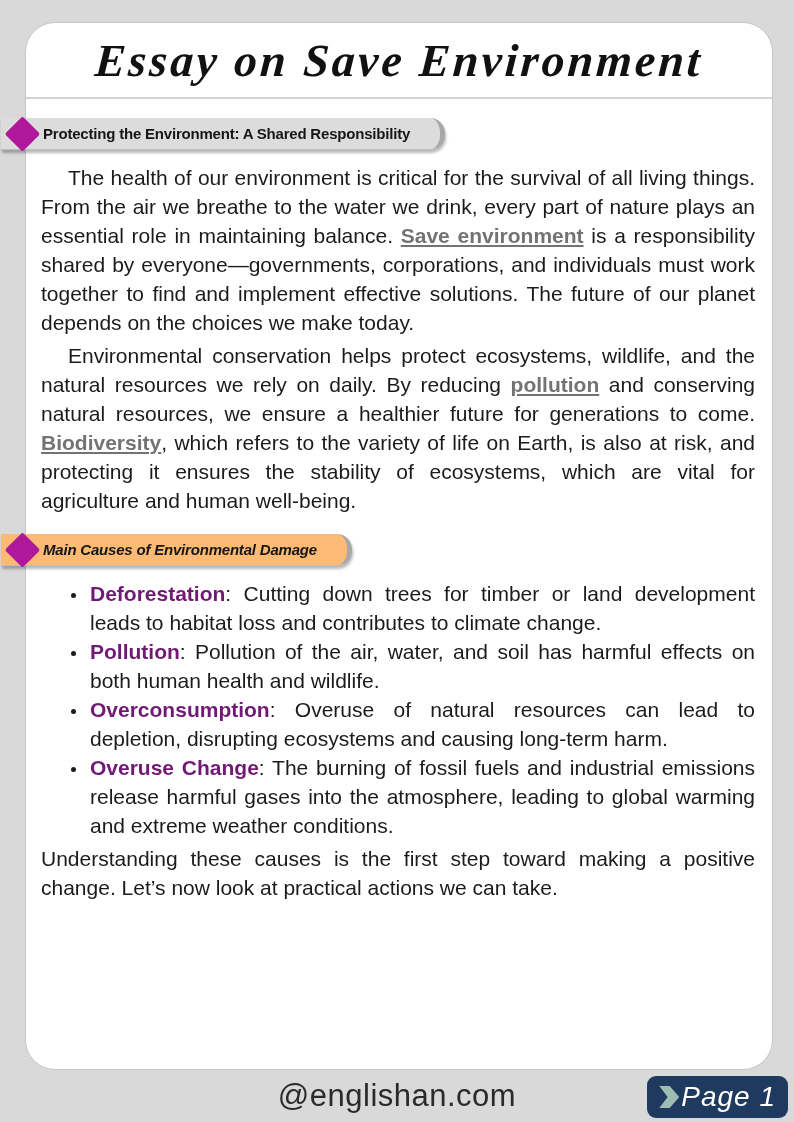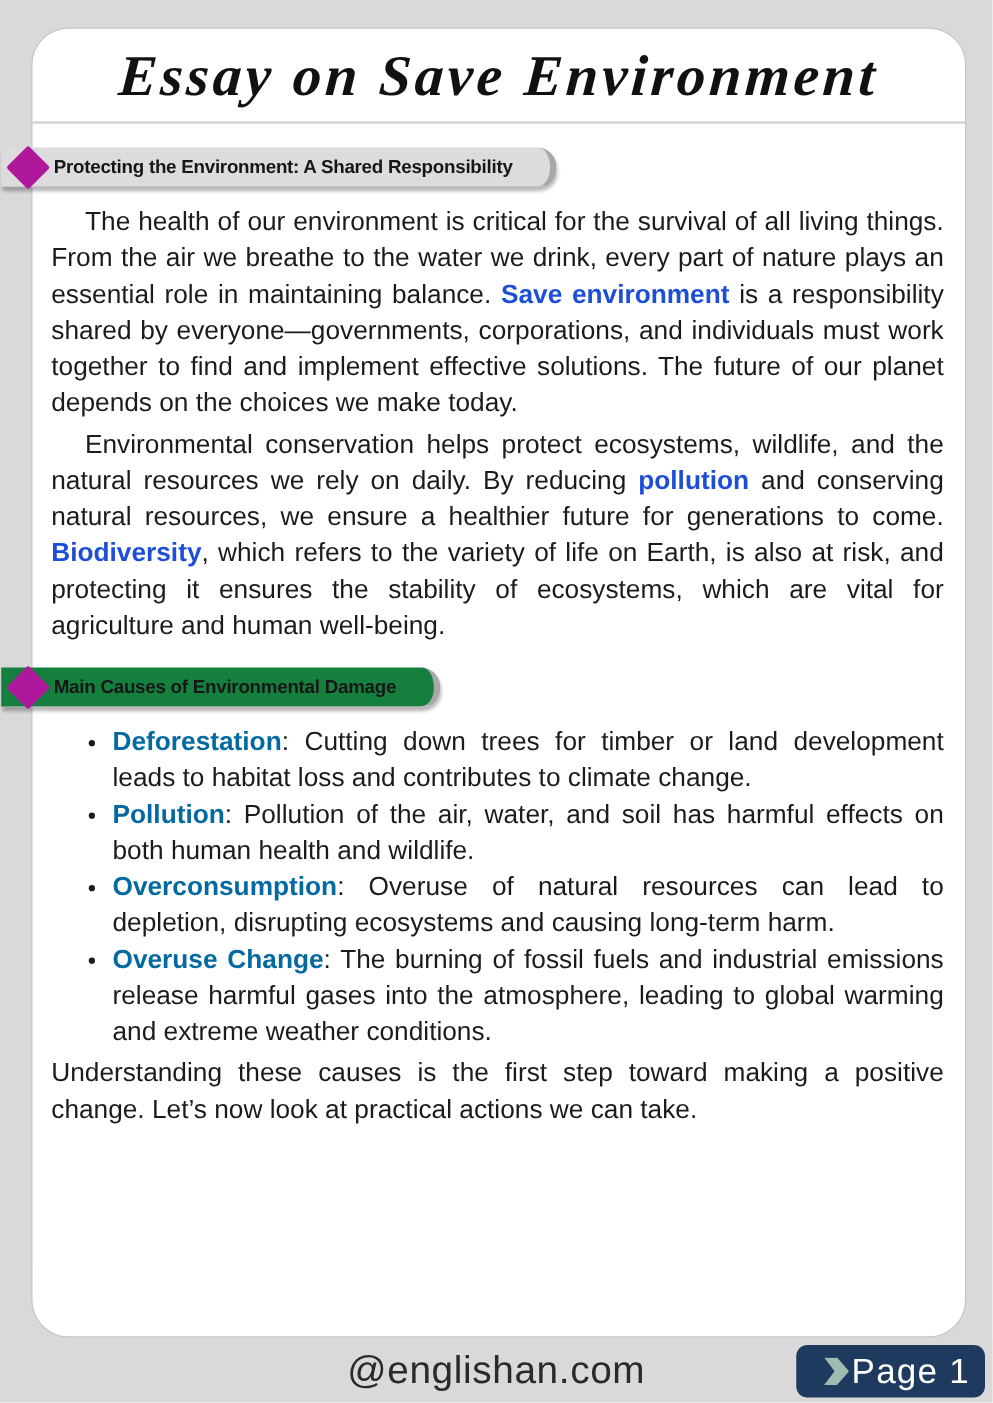--- a/index.html
+++ b/index.html
@@ -38,40 +38,40 @@
   .diamond{
     position:absolute;left:9px;top:50%;width:25px;height:25px;
     transform:translateY(-50%) rotate(45deg);
     border-radius:2px;
   }
   .para{
     margin:0 0 4px 0;font-size:21px;line-height:29px;color:#1b1b1b;
     text-align:justify;text-justify:inter-word;
   }
   .para.indent{text-indent:27px;}
-  .para b{font-weight:bold;color:#1d4ed8;}
+  .para b{font-weight:bold;color:#737373;text-decoration:underline;}
   ul.bullets{margin:0 0 4px 0;padding:0 0 0 47px;}
   ul.bullets li{
     font-size:21px;line-height:29px;color:#1b1b1b;
     text-align:justify;padding-left:2px;margin:0;
   }
   ul.bullets li::marker{font-size:17px;}
-  ul.bullets b{font-weight:bold;color:#0369a1;}
+  ul.bullets b{font-weight:bold;color:#701a75;}
   .footer{
     position:absolute;left:0;bottom:0;width:794px;height:50px;
     background:#d9d9d9;
   }
   .handle{
     position:absolute;left:0;width:794px;text-align:center;top:6px;
     font-size:31px;color:#2a2a2a;font-weight:normal;letter-spacing:0.5px;
   }
   .page-badge{
     position:absolute;right:6px;top:4px;height:42px;min-width:118px;
     border-radius:9px;display:flex;align-items:center;justify-content:center;
-    gap:2px;box-sizing:border-box;padding:0 12px 0 22px;
+    gap:2px;box-sizing:border-box;padding:0 12px 0 12px;font-style:italic;
   }
   .chev{
     width:20px;height:22px;display:inline-block;flex:0 0 auto;
     clip-path:polygon(0 0,52% 0,100% 50%,52% 100%,0 100%,42% 50%);
   }
   .page-badge .label{
     color:#ffffff;font-size:28px;letter-spacing:1px;line-height:1;
   }
 </style>
 </head>
@@ -92,21 +92,21 @@
         </div>
     </section>
 
     <section>
       <div>
           <p class="para indent">Environmental conservation helps protect ecosystems, wildlife, and the natural resources we rely on daily. By reducing <b>pollution</b> and conserving natural resources, we ensure a healthier future for generations to come. <b>Biodiversity</b>, which refers to the variety of life on Earth, is also at risk, and protecting it ensures the stability of ecosystems, which are vital for agriculture and human well-being.</p>
         </div>
     </section>
 
     <section>
-      <div class="band" style="background: #15803d;">
+      <div class="band" style="background: #fdba74; font-style: italic;">
         <span class="diamond" style="background: rgb(176, 24, 156);"></span>
         <h2>Main Causes of Environmental Damage</h2>
       </div>
       <div>
           <ul class="bullets">
             <li><b>Deforestation</b>: Cutting down trees for timber or land development leads to habitat loss and contributes to climate change.</li>
             <li><b>Pollution</b>: Pollution of the air, water, and soil has harmful effects on both human health and wildlife.</li>
             <li><b>Overconsumption</b>: Overuse of natural resources can lead to depletion, disrupting ecosystems and causing long-term harm.</li>
             <li><b>Overuse Change</b>: The burning of fossil fuels and industrial emissions release harmful gases into the atmosphere, leading to global warming and extreme weather conditions.</li>
           </ul>

